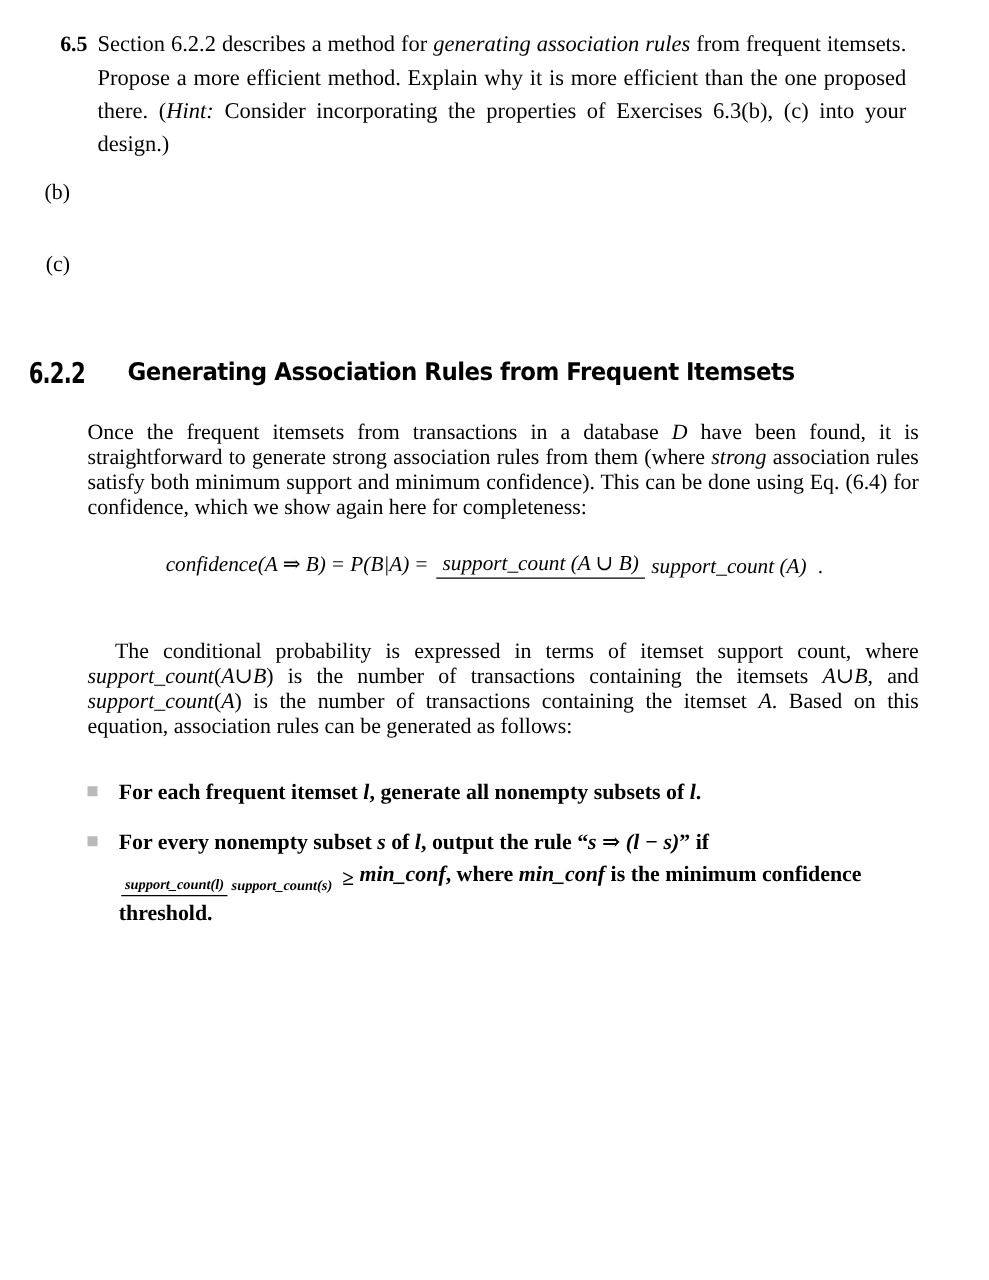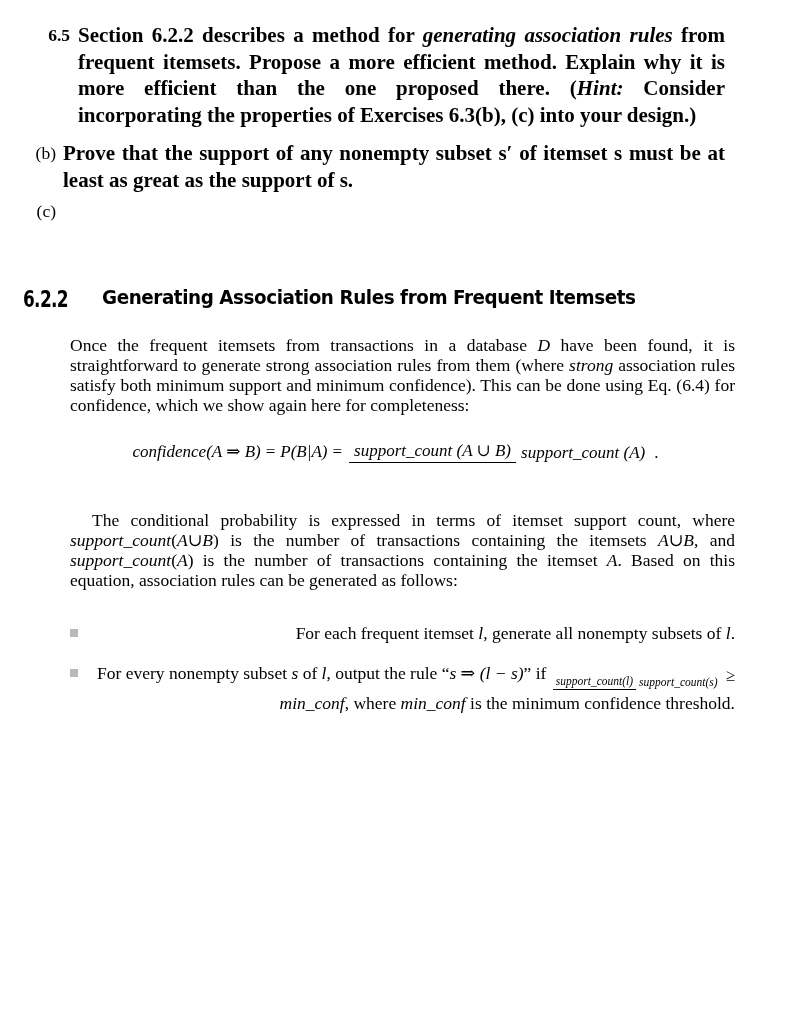--- a/index.html
+++ b/index.html
@@ -43,26 +43,25 @@
     line-height: 26.5px;
     white-space: nowrap;
     text-align: right;
   }
   .ex-label.bold { font-weight: bold; }
   .ex-item.numbered .ex-label { width: 30px; margin-right: 8px; }
   .ex-item.lettered .ex-label { width: 30px; margin-right: 7px; }
 
   .ex-text {
     flex: 1 1 auto;
-    font-size: 21px;
+    font-size: 18px;
     line-height: 26.5px;
     text-align: justify;
     text-justify: inter-word;
     hyphens: none;
-    font-weight: bold;
   }
 
   
   .section-heading {
     position: absolute;
     left: 18px;
     top: 286px;
     display: flex;
     align-items: flex-start;
     white-space: nowrap;
@@ -156,21 +155,22 @@
   .bullet-marker {
     flex: 0 0 auto;
     width: 8px;
     height: 8px;
     background: #b9b9b9;
     margin-top: 9px;
     margin-right: 17px;
   }
   .bullet-text {
     flex: 1 1 auto;
-    text-align: right;
+    text-align: left;
+    font-weight: bold;
   }
   .i { font-style: italic; }
 
   
   .frac-sm {
     display: inline-flex;
     flex-direction: row;
     align-items: center;
     vertical-align: -0.55em;
     font-style: italic;
@@ -198,21 +198,20 @@
   <div class="exercise-block" style="top:22px;">
     <div class="ex-item numbered">
       <div class="ex-label bold">6.5</div>
       <div class="ex-text"><span>Section 6.2.2 describes a method for </span><span class="i">generating association rules</span><span> from frequent itemsets. Propose a more efficient method. Explain why it is more efficient than the one proposed there. (</span><span class="i">Hint:</span><span> Consider incorporating the properties of Exercises 6.3(b), (c) into your design.)</span></div>
     </div>
   </div>
 
   <div class="exercise-block" style="top:140px;">
     <div class="ex-item lettered">
       <div class="ex-label">(b)</div>
-      <div class="ex-text">Prove that the support of any nonempty subset s′ of itemset s must be at least as great as the support of s.</div>
     </div>
   </div>
 
   <div class="exercise-block" style="top:198px;">
     <div class="ex-item lettered">
       <div class="ex-label">(c)</div>
     </div>
   </div>
 
   <div class="section-heading">

